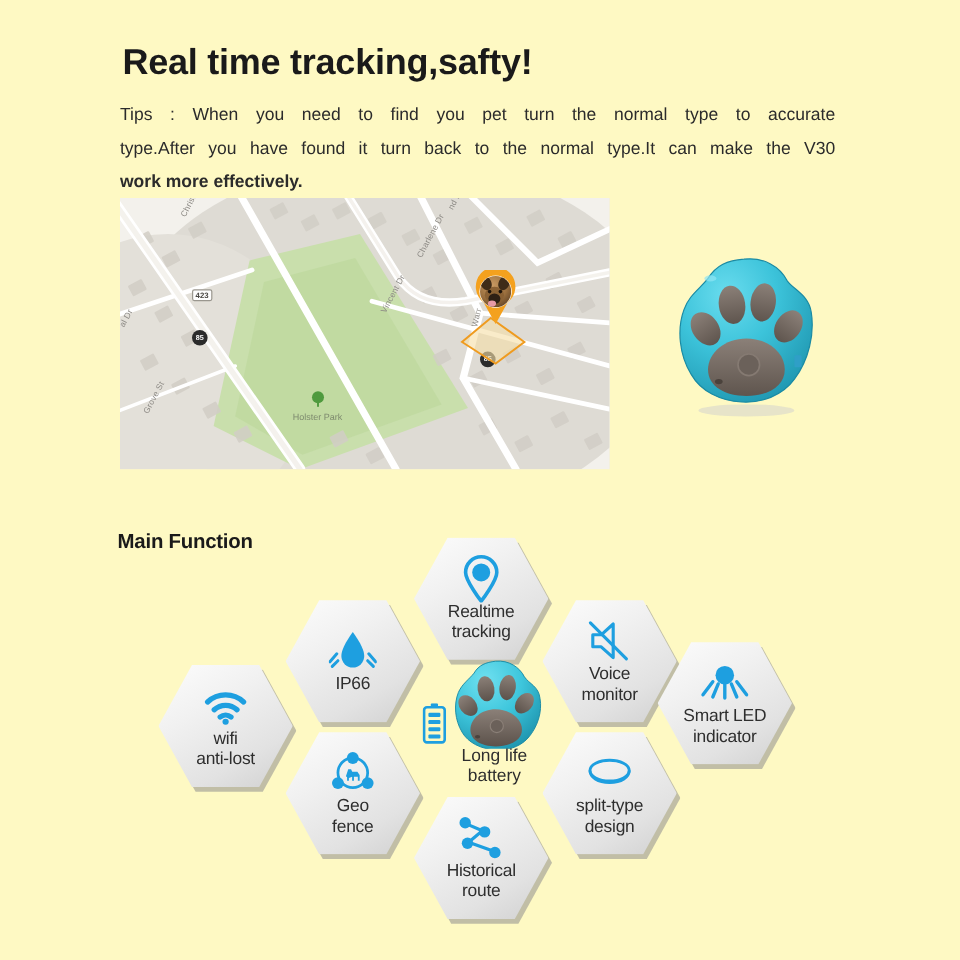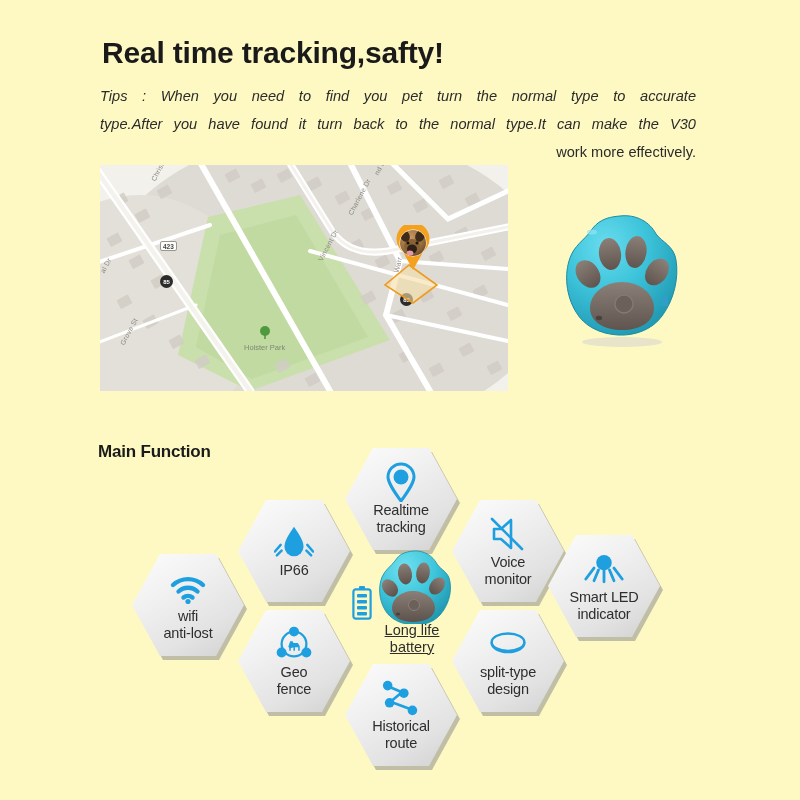--- a/index.html
+++ b/index.html
@@ -20,23 +20,22 @@
   }
   .tips {
     position: absolute; left: 100px; top: 82px; width: 596px;
     font-size: 14.6px; line-height: 28px; color: #2b2b2b;
     text-align: justify; text-justify: inter-word;
   }
   .tips > span { display: block; }
   .tips .l1, .tips .l2 {
     text-align: justify;
     text-align-last: justify;
-    font-style: italic;
-  }
-  .tips .l3 { text-align: right; }
+  }
+  .tips .l3 { text-align: left; font-weight: bold; }
 
   
   .map {
     position: absolute; left: 100px; top: 165px;
     width: 408px; height: 226px;
     overflow: hidden;
     background: #efece6;
   }
   .map-canvas { position: absolute; inset: 0; }
   .map-label {
@@ -112,21 +111,20 @@
   .center-cell {
     position: absolute; left: 352px; top: 548px;
     width: 120px; height: 120px;
   }
   .center-device { position: absolute; left: 22px; top: 0px; width: 78px; height: 76px; }
   .center-batt { position: absolute; left: 0px; top: 38px; width: 20px; height: 34px; }
   .center-label {
     position: absolute; left: 0; top: 74px; width: 120px;
     font-size: 14.5px; line-height: 16.5px; color: #2e2e2e; text-align: center;
     white-space: pre-line;
-    text-decoration: underline;
   }
 </style>
 </head>
 <body>
 
 <div class="page">
 
   <div class="headline">Real time tracking,safty!</div>
 
   <div class="tips">

